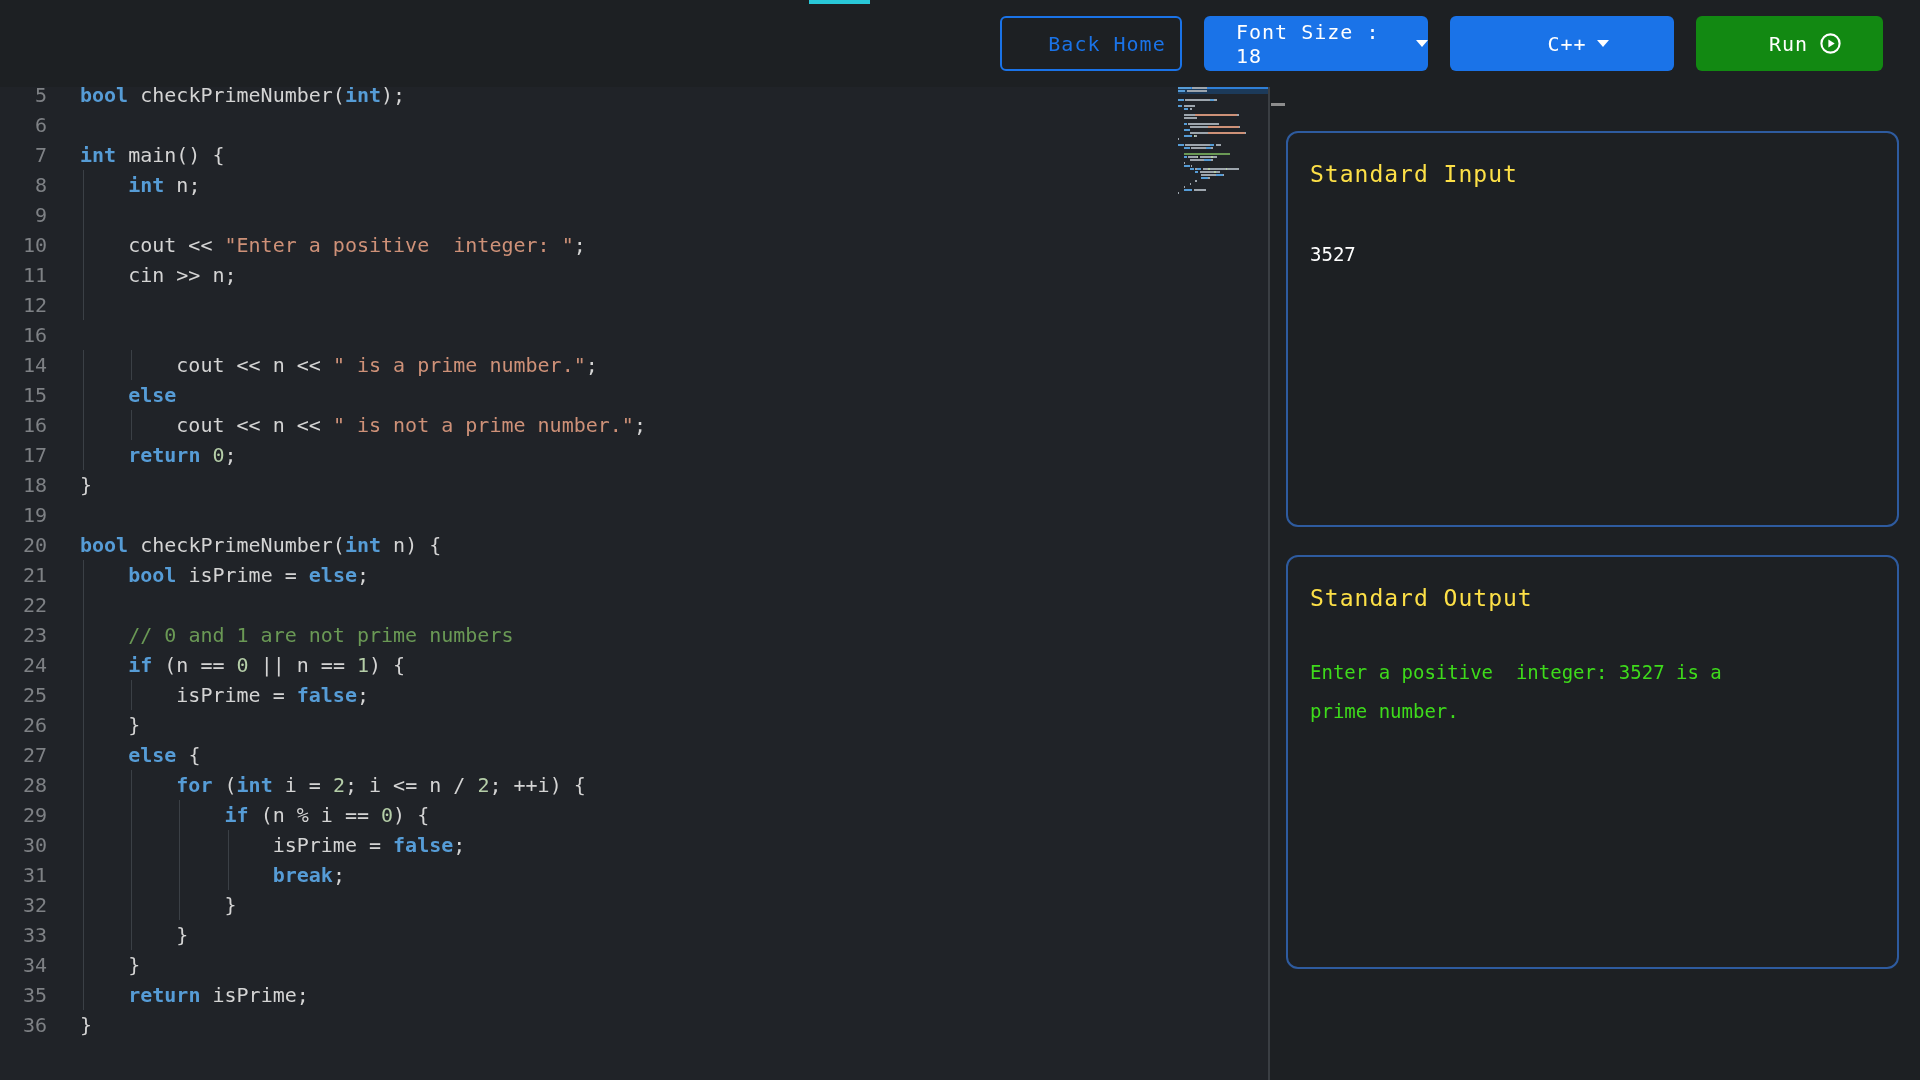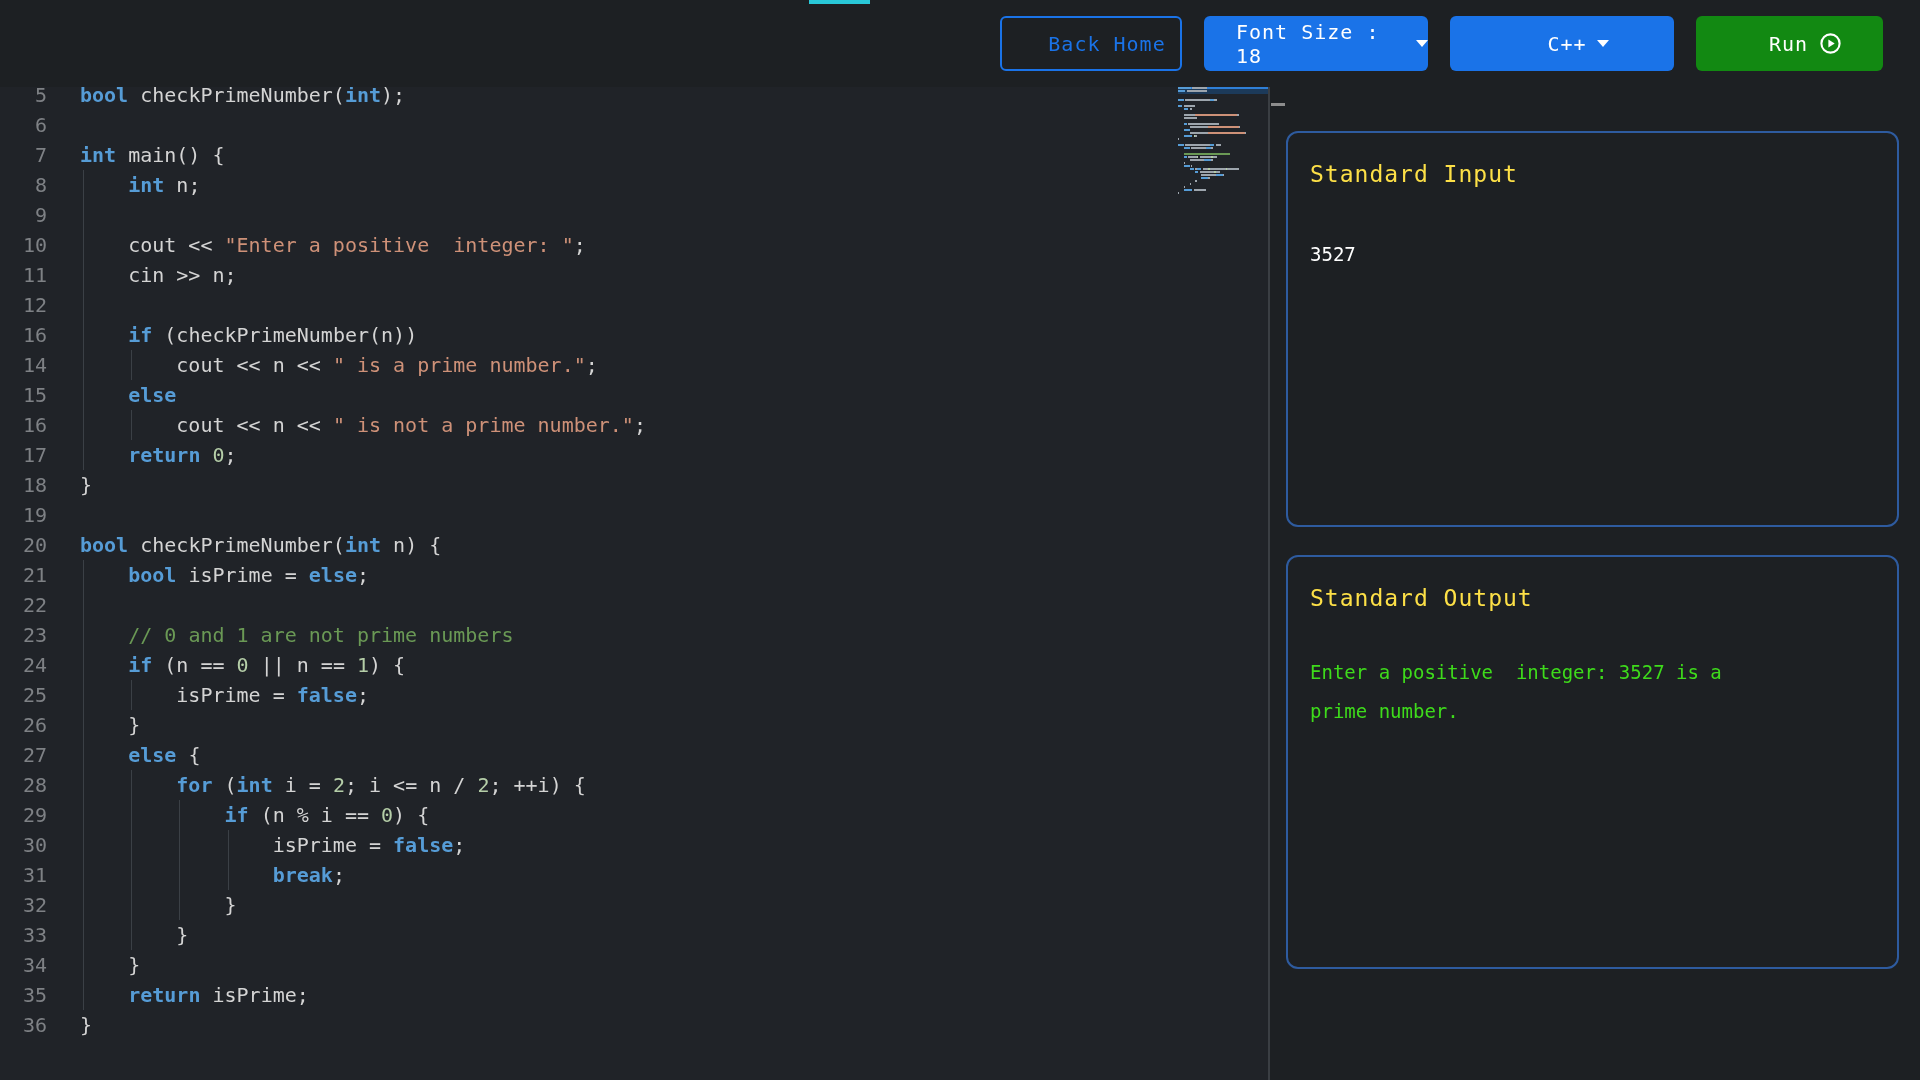--- a/index.html
+++ b/index.html
@@ -101,21 +101,21 @@
   <div class="editor">
     <div class="code">
         <div class="line"><span class="lnum">5</span><span class="lcode"><span class="tk-k">bool</span><span class="tk-p"> checkPrimeNumber(</span><span class="tk-k">int</span><span class="tk-p">);</span></span></div>
         <div class="line"><span class="lnum">6</span><span class="lcode"></span></div>
         <div class="line"><span class="lnum">7</span><span class="lcode"><span class="tk-k">int</span><span class="tk-p"> main() {</span></span></div>
         <div class="line"><span class="lnum">8</span><span class="lcode"><i class="guide" style="left: 3px;"></i><span class="tk-p">    </span><span class="tk-k">int</span><span class="tk-p"> n;</span></span></div>
         <div class="line"><span class="lnum">9</span><span class="lcode"><i class="guide" style="left: 3px;"></i></span></div>
         <div class="line"><span class="lnum">10</span><span class="lcode"><i class="guide" style="left: 3px;"></i><span class="tk-p">    cout &lt;&lt; </span><span class="tk-s">"Enter a positive  integer: "</span><span class="tk-p">;</span></span></div>
         <div class="line"><span class="lnum">11</span><span class="lcode"><i class="guide" style="left: 3px;"></i><span class="tk-p">    cin &gt;&gt; n;</span></span></div>
         <div class="line"><span class="lnum">12</span><span class="lcode"><i class="guide" style="left: 3px;"></i></span></div>
-        <div class="line"><span class="lnum">16</span><span class="lcode"><i class="guide" style="left: 3px;"></i><span class="tk-p">    </span><span class="tk-k">if</span><span class="tk-p"> (checkPrimeNumber(n))</span></span></div>
+        <div class="line"><span class="lnum">16</span></div>
         <div class="line"><span class="lnum">14</span><span class="lcode"><i class="guide" style="left: 3px;"></i><i class="guide" style="left: 51.2px;"></i><span class="tk-p">        cout &lt;&lt; n &lt;&lt; </span><span class="tk-s">" is a prime number."</span><span class="tk-p">;</span></span></div>
         <div class="line"><span class="lnum">15</span><span class="lcode"><i class="guide" style="left: 3px;"></i><span class="tk-p">    </span><span class="tk-k">else</span></span></div>
         <div class="line"><span class="lnum">16</span><span class="lcode"><i class="guide" style="left: 3px;"></i><i class="guide" style="left: 51.2px;"></i><span class="tk-p">        cout &lt;&lt; n &lt;&lt; </span><span class="tk-s">" is not a prime number."</span><span class="tk-p">;</span></span></div>
         <div class="line"><span class="lnum">17</span><span class="lcode"><i class="guide" style="left: 3px;"></i><span class="tk-p">    </span><span class="tk-k">return</span><span class="tk-p"> </span><span class="tk-n">0</span><span class="tk-p">;</span></span></div>
         <div class="line"><span class="lnum">18</span><span class="lcode"><span class="tk-p">}</span></span></div>
         <div class="line"><span class="lnum">19</span><span class="lcode"></span></div>
         <div class="line"><span class="lnum">20</span><span class="lcode"><span class="tk-k">bool</span><span class="tk-p"> checkPrimeNumber(</span><span class="tk-k">int</span><span class="tk-p"> n) {</span></span></div>
         <div class="line"><span class="lnum">21</span><span class="lcode"><i class="guide" style="left: 3px;"></i><span class="tk-p">    </span><span class="tk-k">bool</span><span class="tk-p"> isPrime = </span><span class="tk-k">else</span><span class="tk-p">;</span></span></div>
         <div class="line"><span class="lnum">22</span><span class="lcode"><i class="guide" style="left: 3px;"></i></span></div>
         <div class="line"><span class="lnum">23</span><span class="lcode"><i class="guide" style="left: 3px;"></i><span class="tk-p">    </span><span class="tk-c">// 0 and 1 are not prime numbers</span></span></div>

